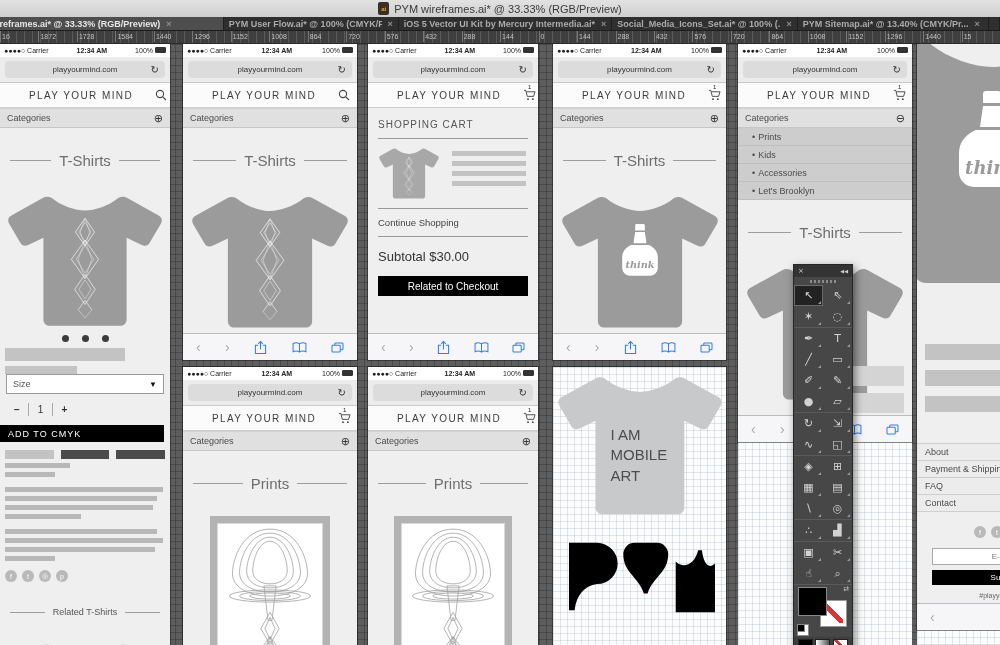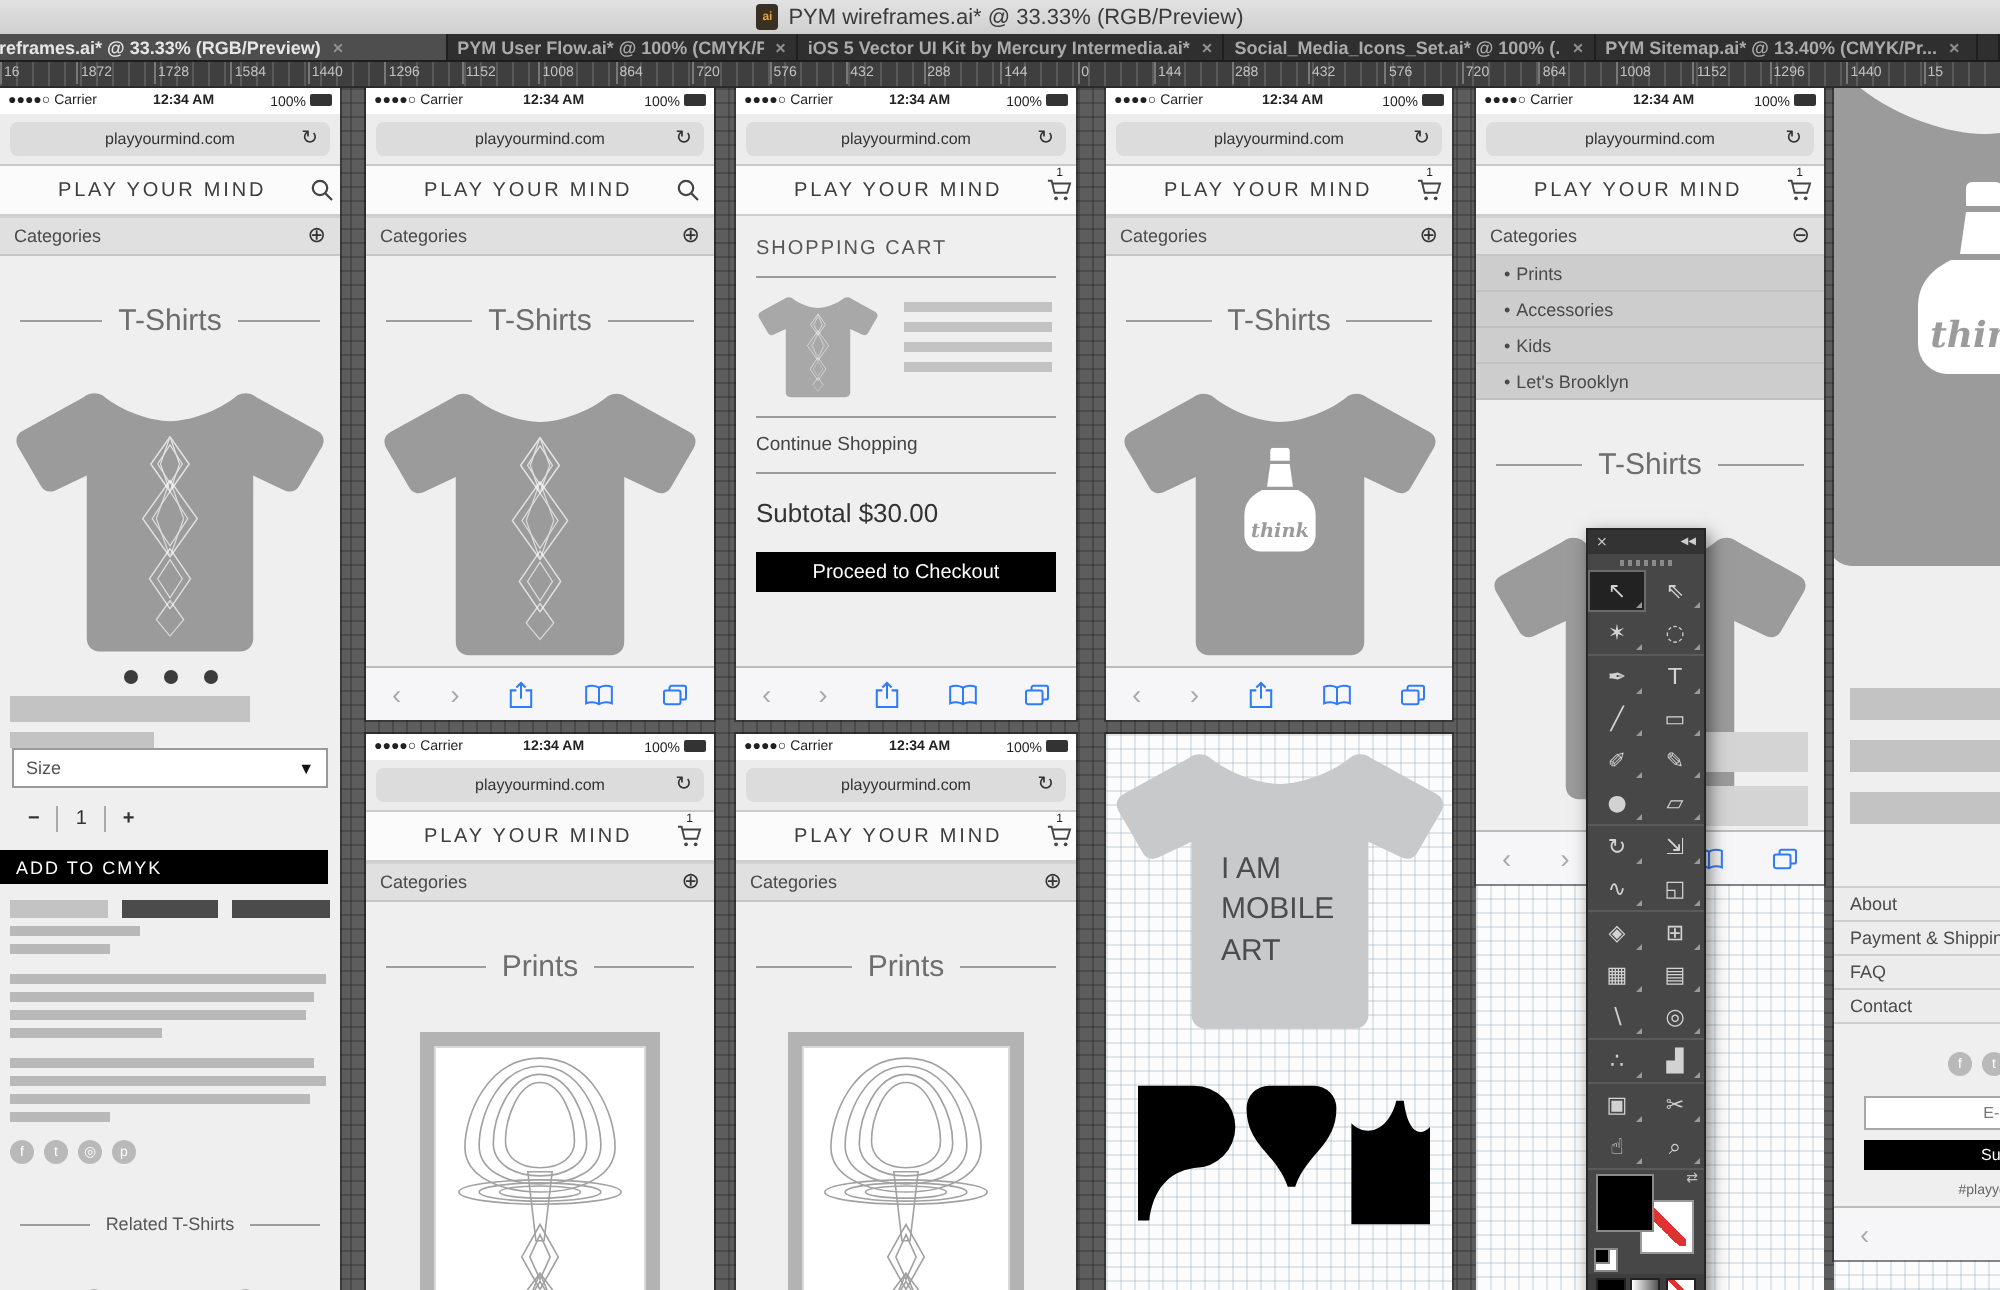--- a/index.html
+++ b/index.html
@@ -472,21 +472,21 @@
         <div class="bar" style="height:5px;width:74px;margin-bottom:5px"></div>
         <div class="bar" style="height:5px;width:74px;margin-bottom:5px"></div>
         <div class="bar" style="height:5px;width:74px;margin-bottom:5px"></div>
         <div class="bar" style="height:5px;width:74px"></div>
       </div>
     </div>
     <hr class="hr">
     <div class="link">Continue Shopping</div>
     <hr class="hr">
     <div class="subtotal">Subtotal $30.00</div>
-    <div class="ckout">Proceed to Checkout</div>
+    <div class="ckout">Related to Checkout</div>
     <div class="safbar">
       <span class="chev">‹</span>
       <span class="chev">›</span>
       <svg width="13" height="15">
           <use href="#share"></use>
         </svg>
       <svg width="15" height="11">
           <use href="#book"></use>
         </svg>
       <svg width="13" height="11">
@@ -585,22 +585,22 @@
         <svg width="12" height="12">
             <use href="#search"></use>
           </svg>
       </span>
     </div>
     <div class="catbar">
       <span>Categories</span>
       <span class="pm">⊖</span>
     </div>
     <div class="mrow">Prints</div>
+    <div class="mrow">Kids</div>
     <div class="mrow">Accessories</div>
-    <div class="mrow">Kids</div>
     <div class="mrow">Let's Brooklyn</div>
     <div class="h-rule">
         <span class="ht">T-Shirts</span>
       </div>
     <div class="shirtwrap" style="width:162px;height:138px">
       <svg viewBox="0 0 200 170" width="162" height="138" fill="#9b9b9b">
           <use href="#tshirt"></use>
           <use href="#bottle" x="70" y="38" width="60" height="104"></use>
         </svg>
     </div>

